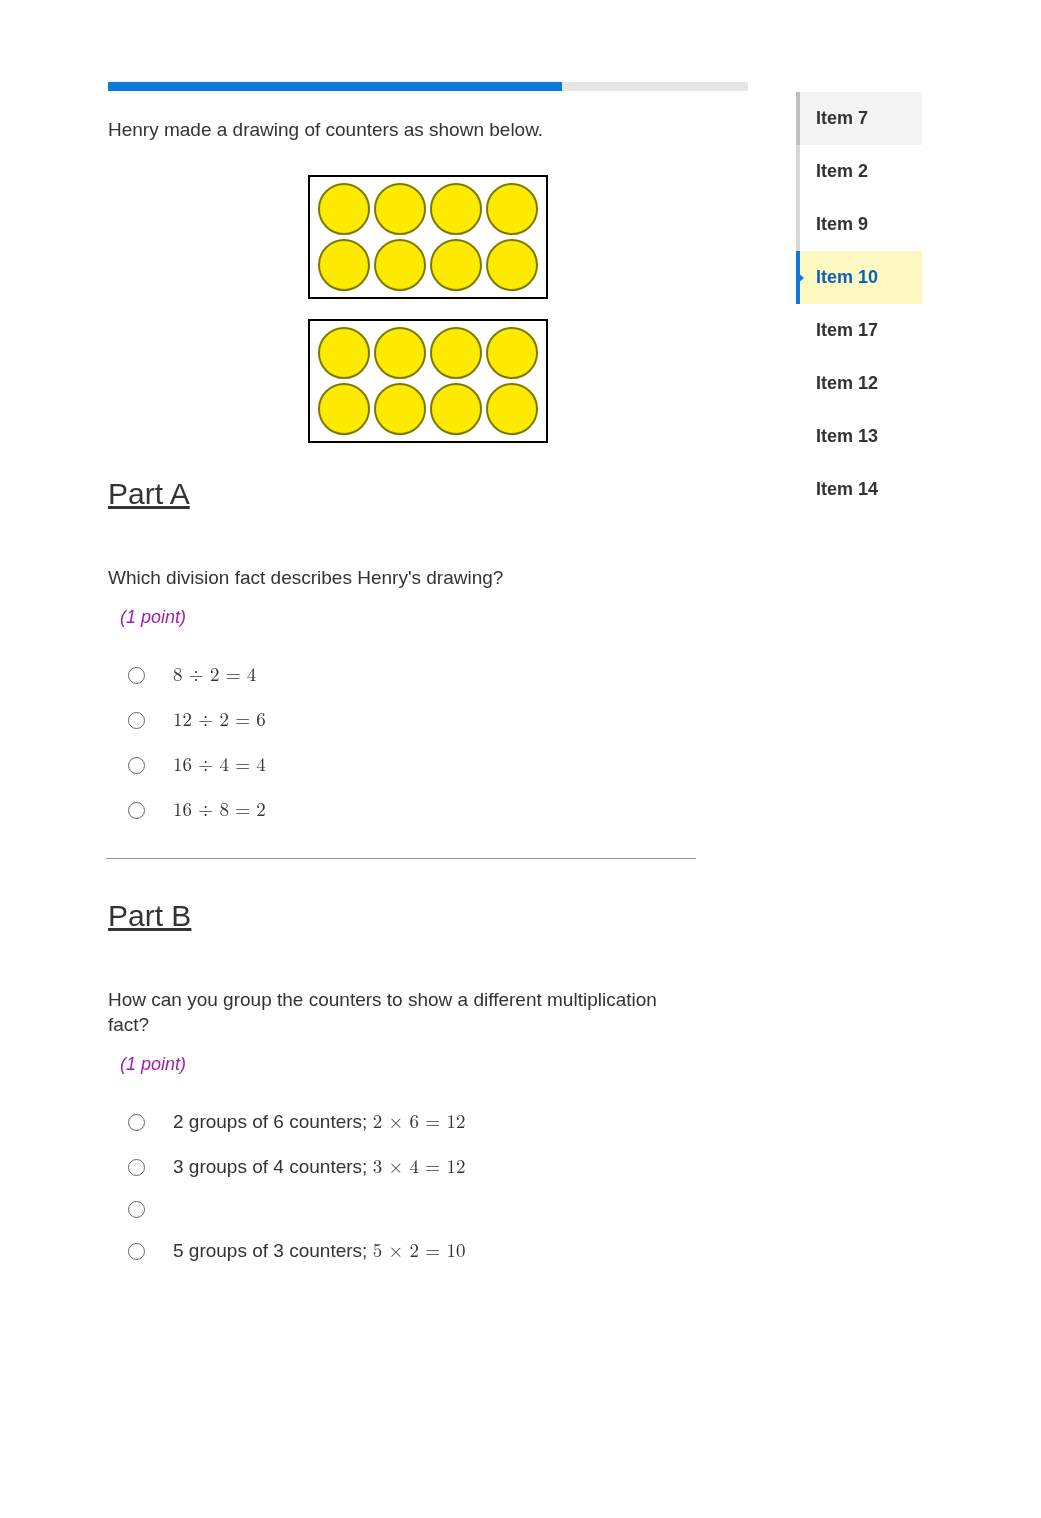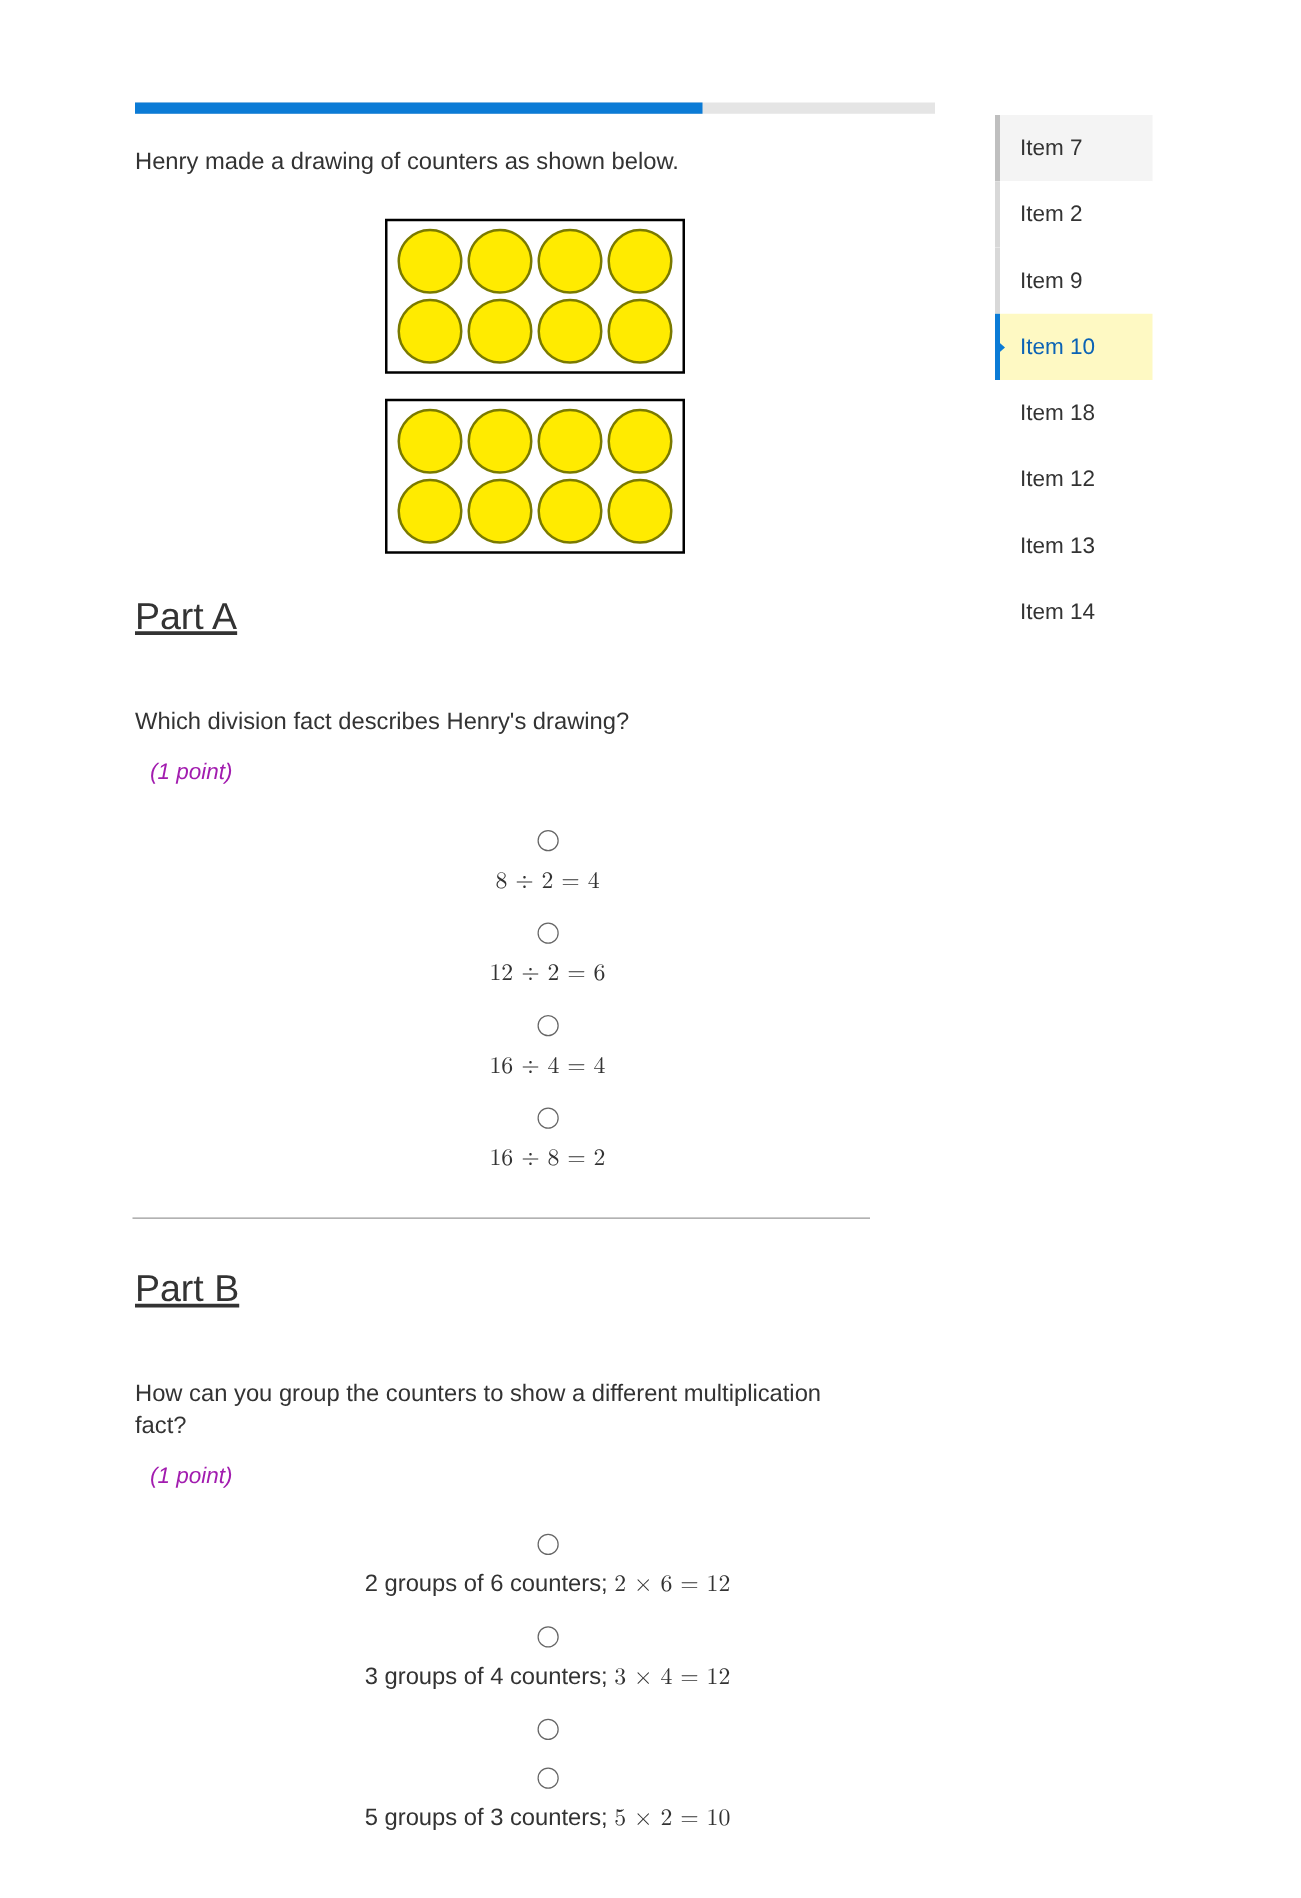--- a/index.html
+++ b/index.html
@@ -78,26 +78,25 @@
     color: #a21caf;
     margin-left: 12px;
     margin-bottom: 36px;
   }
   .options {
     margin-left: 20px;
   }
   .option {
     display: flex;
     align-items: center;
-    gap: 12px;
+    gap: 28px;
     margin-bottom: 22px;
     font-size: 19px;
     color: #333;
     cursor: pointer;
-    flex-direction: column;
   }
   .radio {
     width: 17px; height: 17px;
     border: 1.5px solid #666;
     border-radius: 50%;
     flex: 0 0 auto;
   }
   .option-label .math { font-family: "Cambria Math", "Latin Modern Math", "Times New Roman", serif; font-size: 19px; }
   .divider {
     height: 1px;
@@ -111,20 +110,21 @@
     margin-top: 92px;
     width: 220px;
   }
   .nav-item {
     font-size: 18px;
     color: #333;
     padding: 16px 12px 16px 16px;
     border-left: 4px solid transparent;
     cursor: pointer;
     background: #fff;
+    font-weight: bold;
   }
   .nav-item.shade { background: #f4f4f4; border-left-color: #bfbfbf; }
   .nav-item.shade2 { border-left-color: #d8d8d8; }
   .nav-item.active {
     background: #fef9c3;
     color: #0b63b5;
     border-left-color: #0b7bd6;
     position: relative;
   }
   .nav-item.active::before {
@@ -226,18 +226,18 @@
         <span class="option-label"><span>5 groups of 3 counters; </span><span class="math">5 × 2 = 10</span></span>
       </div>
     </div>
   </div>
 
   <div class="sidebar">
     <div class="nav-item shade">Item 7</div>
     <div class="nav-item shade2">Item 2</div>
     <div class="nav-item shade2">Item 9</div>
     <div class="nav-item active">Item 10</div>
-    <div class="nav-item">Item 18</div>
+    <div class="nav-item">Item 17</div>
     <div class="nav-item">Item 12</div>
     <div class="nav-item">Item 13</div>
     <div class="nav-item">Item 14</div>
   </div>
 </div>
 
 </body></html>

